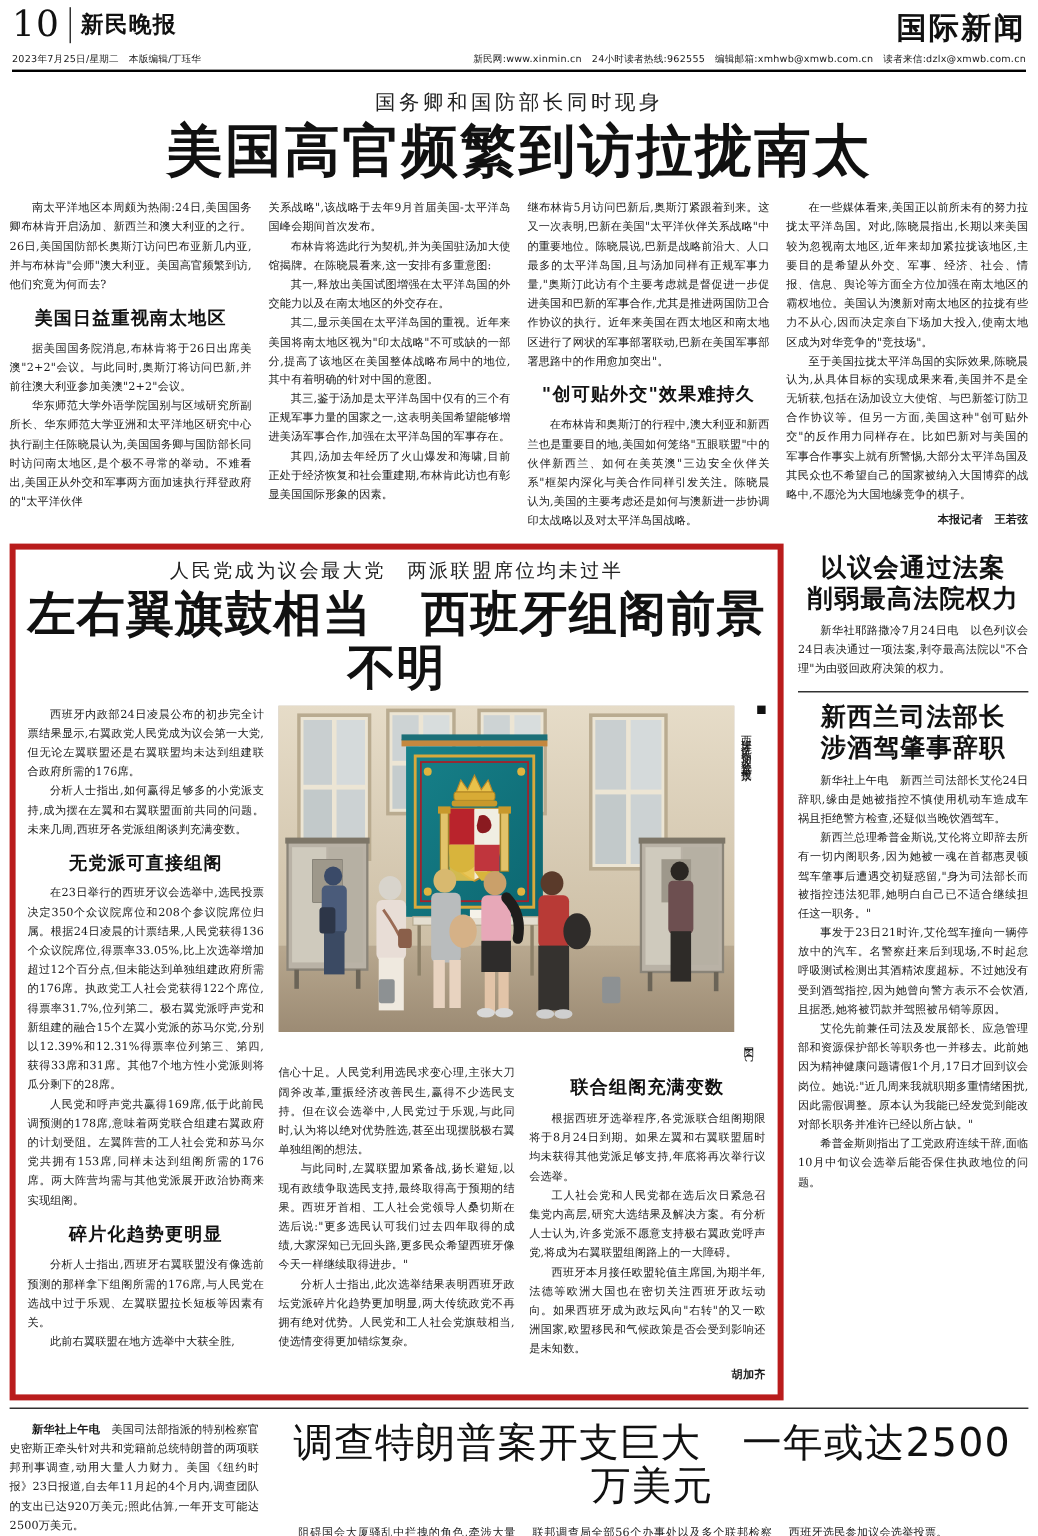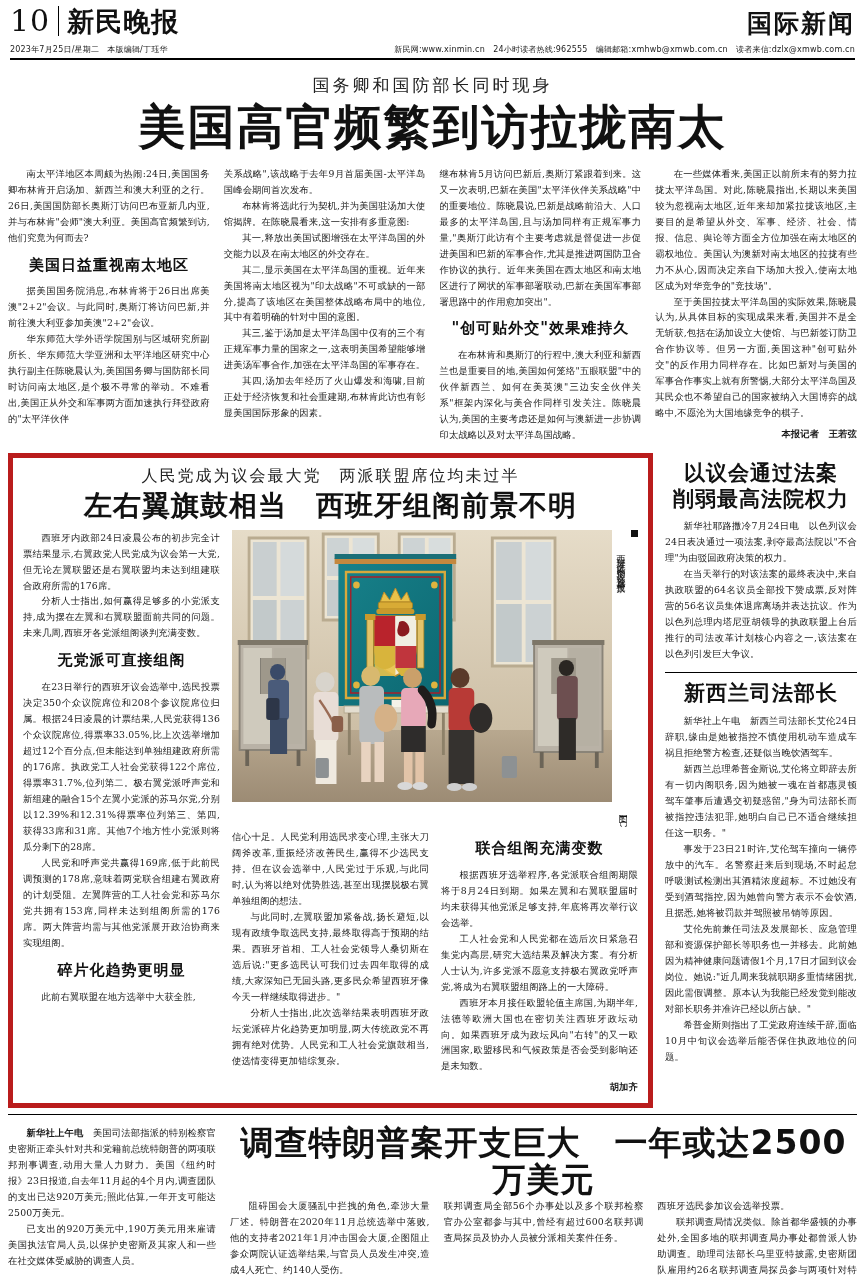--- a/index.html
+++ b/index.html
@@ -39,21 +39,21 @@
     font-family: "DejaVu Serif", "Liberation Serif", serif;
     font-size: 30px;
     line-height: 1;
     font-weight: 400;
     letter-spacing: 1px;
     padding-right: 8px;
     border-right: 1px solid #000;
   }
   .paper-name {
     font-family: "DejaVu Serif", "Liberation Serif", serif;
-    font-size: 27px;
+    font-size: 19px;
     font-weight: 700;
     letter-spacing: 1px;
     line-height: 1;
   }
   .section-name {
     font-family: "DejaVu Sans", sans-serif;
     font-size: 25px;
     font-weight: 700;
     letter-spacing: 2px;
     line-height: 1;
@@ -148,21 +148,21 @@
   .mid-kicker {
     text-align: center;
     font-family: "DejaVu Serif", serif;
     font-size: 16px;
     letter-spacing: 2px;
     color: #222;
   }
   .mid-title {
     text-align: center;
     font-family: "DejaVu Sans", sans-serif;
-    font-size: 28px;
+    font-size: 40px;
     font-weight: 700;
     letter-spacing: 1px;
     line-height: 1.12;
     margin-top: 3px;
   }
   .mid-cols {
     display: grid;
     grid-template-columns: 1fr 1fr 1fr;
     gap: 0 12px;
     margin-top: 8px;
@@ -228,25 +228,25 @@
   
   .bottom-wrap {
     display: grid;
     grid-template-columns: 208px 1fr;
     gap: 0 14px;
     margin-top: 10px;
   }
   .bottom-head {
     font-family: "DejaVu Sans", sans-serif;
     font-size: 33px;
-    font-weight: 700;
+    font-weight: 400;
     letter-spacing: 1px;
     line-height: 1.1;
     text-align: center;
-    margin-bottom: 0;
+    margin-bottom: 14px;
   }
   .bottom-cols {
     display: grid;
     grid-template-columns: 1fr 1fr 1fr;
     gap: 0 14px;
   }
   .hr-thin { border-top: 1px solid #000; margin: 6px 0; }
 </style>
 </head>
 <body>
@@ -307,20 +307,21 @@
 
       <div class="mid-cols">
 
         <div class="col" style="grid-row: 1 / span 2;">
           <p>西班牙内政部24日凌晨公布的初步完全计票结果显示,右翼政党人民党成为议会第一大党,但无论左翼联盟还是右翼联盟均未达到组建联合政府所需的176席。</p>
           <p>分析人士指出,如何赢得足够多的小党派支持,成为摆在左翼和右翼联盟面前共同的问题。未来几周,西班牙各党派组阁谈判充满变数。</p>
           <div class="subhead">无党派可直接组阁</div>
           <p>在23日举行的西班牙议会选举中,选民投票决定350个众议院席位和208个参议院席位归属。根据24日凌晨的计票结果,人民党获得136个众议院席位,得票率33.05%,比上次选举增加超过12个百分点,但未能达到单独组建政府所需的176席。执政党工人社会党获得122个席位,得票率31.7%,位列第二。极右翼党派呼声党和新组建的融合15个左翼小党派的苏马尔党,分别以12.39%和12.31%得票率位列第三、第四,获得33席和31席。其他7个地方性小党派则将瓜分剩下的28席。</p>
           <p>人民党和呼声党共赢得169席,低于此前民调预测的178席,意味着两党联合组建右翼政府的计划受阻。左翼阵营的工人社会党和苏马尔党共拥有153席,同样未达到组阁所需的176席。两大阵营均需与其他党派展开政治协商来实现组阁。</p>
           <div class="subhead">碎片化趋势更明显</div>
+          <p>分析人士指出,西班牙右翼联盟没有像选前预测的那样拿下组阁所需的176席,与人民党在选战中过于乐观、左翼联盟拉长短板等因素有关。</p>
           <p>此前右翼联盟在地方选举中大获全胜,</p>
         </div>
 
         <div class="photo-area">
           <div class="photo">
             <svg viewBox="0 0 400 272" preserveAspectRatio="none">
               <defs>
                 <linearGradient id="wallg" x1="0" y1="0" x2="0" y2="1">
                   <stop offset="0%" stop-color="#e6dcc8"></stop>
                   <stop offset="100%" stop-color="#cdbfa6"></stop>
@@ -477,27 +478,27 @@
       </div>
     </div>
 
     <div>
       <div class="side-title">
         <div>以议会通过法案</div>
         <div>削弱最高法院权力</div>
       </div>
       <div class="col">
         <p>新华社耶路撒冷7月24日电　以色列议会24日表决通过一项法案,剥夺最高法院以"不合理"为由驳回政府决策的权力。</p>
-        <p>在当天举行的对该法案的最终表决中,来自执政联盟的64名议员全部投下赞成票,反对阵营的56名议员集体退席离场并表达抗议。作为以色列总理内塔尼亚胡领导的执政联盟上台后推行的司法改革计划核心内容之一,该法案在以色列引发巨大争议。</p>
       </div>
 
       <div class="side-rule"></div>
 
       <div class="side-title">
         <div>新西兰司法部长</div>
+        <div>涉酒驾肇事辞职</div>
       </div>
       <div class="col">
         <p>新华社上午电　新西兰司法部长艾伦24日辞职,缘由是她被指控不慎使用机动车造成车祸且拒绝警方检查,还疑似当晚饮酒驾车。</p>
         <p>新西兰总理希普金斯说,艾伦将立即辞去所有一切内阁职务,因为她被一魂在首都惠灵顿驾车肇事后遭遇交初疑惑留,"身为司法部长而被指控违法犯罪,她明白自己已不适合继续担任这一职务。"</p>
         <p>事发于23日21时许,艾伦驾车撞向一辆停放中的汽车。名警察赶来后到现场,不时起怠呼吸测试检测出其酒精浓度超标。不过她没有受到酒驾指控,因为她曾向警方表示不会饮酒,且据悉,她将被罚款并驾照被吊销等原因。</p>
         <p>艾伦先前兼任司法及发展部长、应急管理部和资源保护部长等职务也一并移去。此前她因为精神健康问题请假1个月,17日才回到议会岗位。她说:"近几周来我就职期多重情绪困扰,因此需假调整。原本认为我能已经发觉到能改对部长职务并准许已经以所占缺。"</p>
         <p>希普金斯则指出了工党政府连续干辞,面临10月中旬议会选举后能否保住执政地位的问题。</p>
       </div>
     </div>
   </div>

